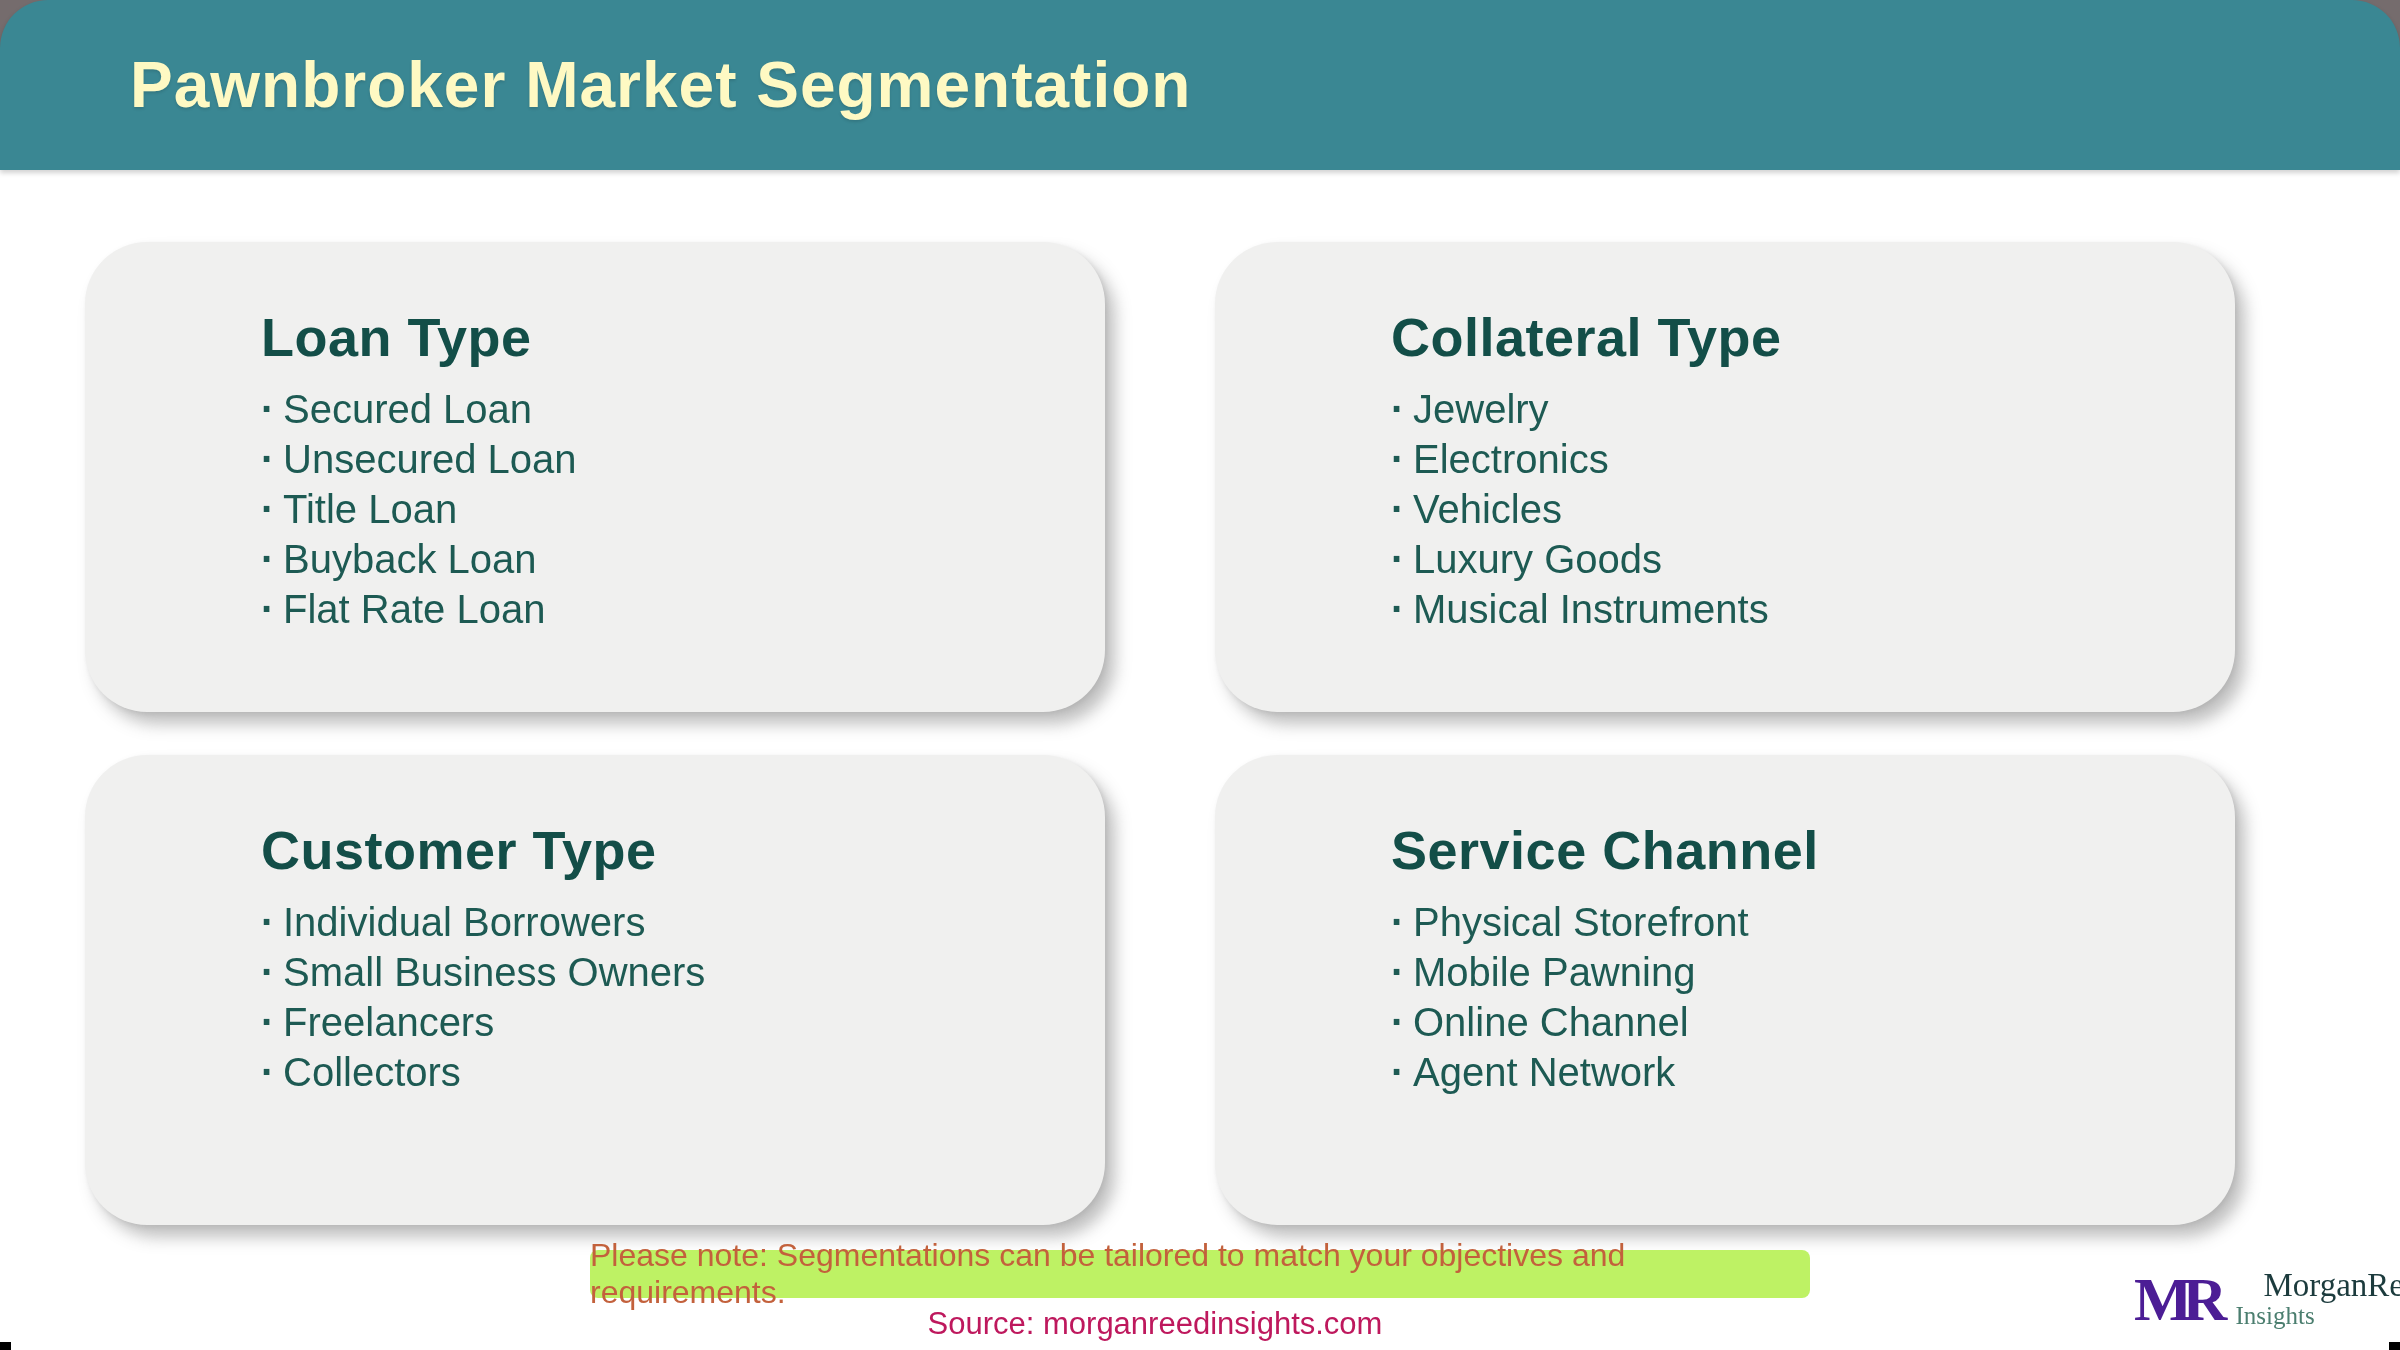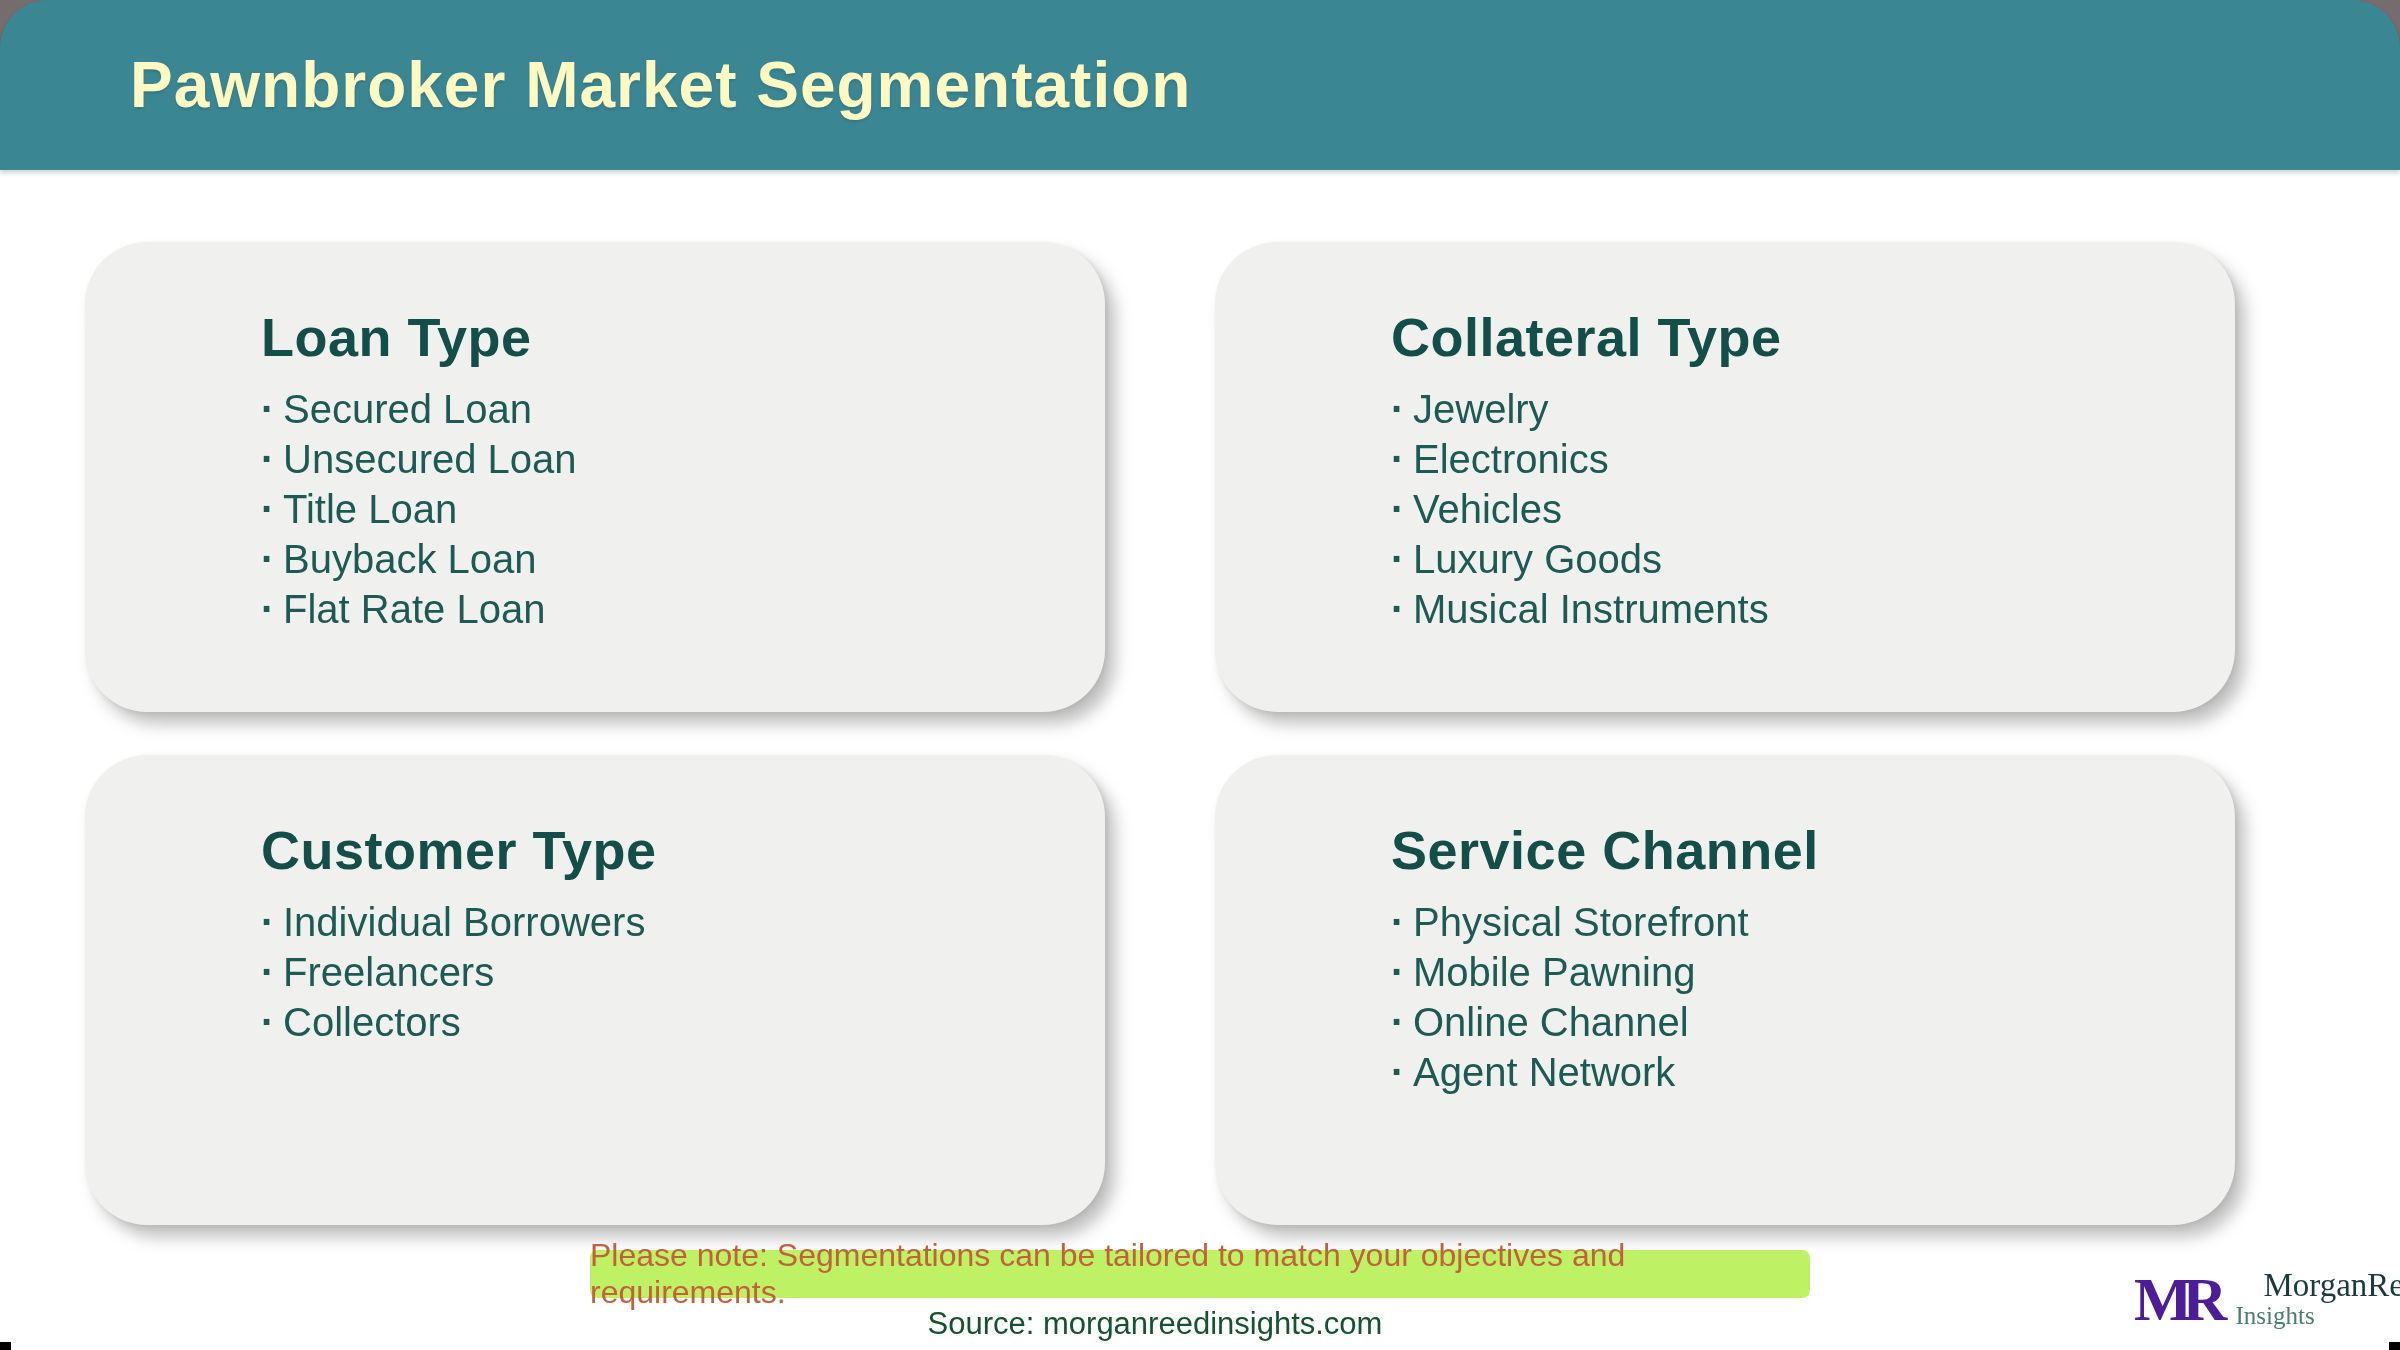--- a/index.html
+++ b/index.html
@@ -95,21 +95,21 @@
     font-size: 32px;
     color: #c3613c;
   }
   .source-line {
     position: absolute;
     left: 0;
     top: 1306px;
     width: 2310px;
     text-align: center;
     font-size: 31px;
-    color: #14532d;
+    color: #be185d;
   }
   .logo {
     position: absolute;
     left: 2134px;
     top: 1268px;
     display: flex;
     align-items: center;
   }
   .monogram {
     font-family: Liberation Serif, serif;
@@ -168,20 +168,21 @@
       <li>Vehicles</li>
       <li>Luxury Goods</li>
       <li>Musical Instruments</li>
     </ul>
   </div>
 
   <div class="card pos-3">
     <div class="card-title">Customer Type</div>
     <ul>
       <li>Individual Borrowers</li>
+      <li>Small Business Owners</li>
       <li>Freelancers</li>
       <li>Collectors</li>
     </ul>
   </div>
 
   <div class="card pos-4">
     <div class="card-title">Service Channel</div>
     <ul>
       <li>Physical Storefront</li>
       <li>Mobile Pawning</li>

